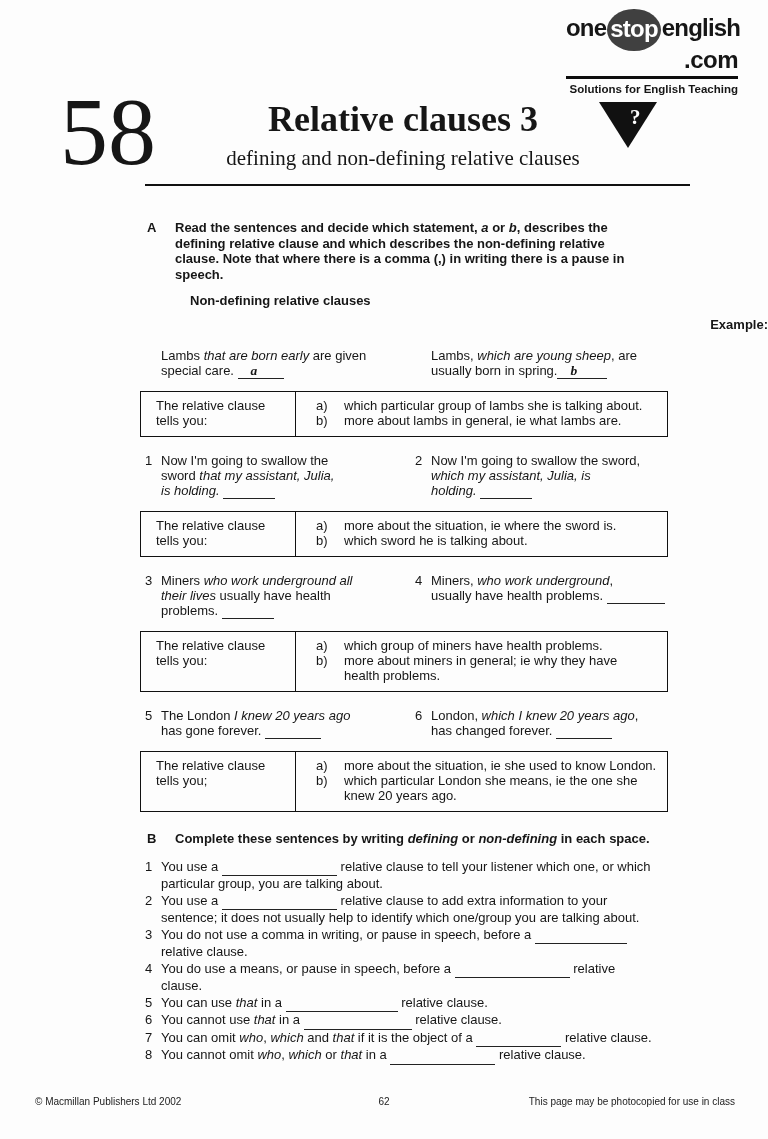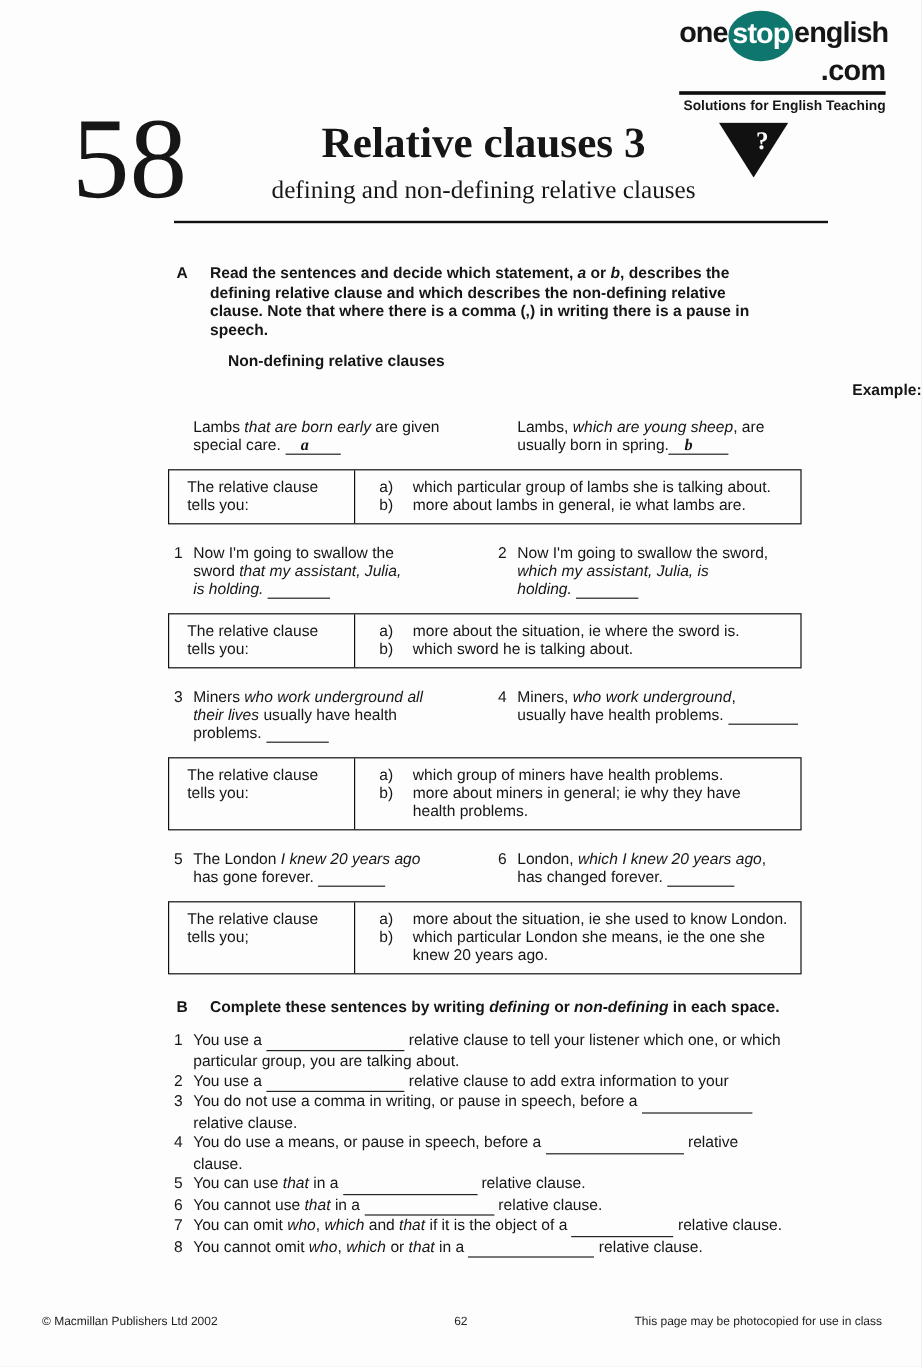--- a/index.html
+++ b/index.html
@@ -3,21 +3,21 @@
 <meta charset="utf-8">
 <style>
   * { margin:0; padding:0; box-sizing:border-box; }
   html,body { background:#e8e8e8; }
   body { font-family:"Liberation Sans", sans-serif; color:#161616; }
   .page { position:relative; width:768px; height:1139px; background:#fdfdfd; margin:0 auto; overflow:hidden; }
 
   
   .logo { position:absolute; top:8px; right:30px; width:172px; text-align:right; }
   .logo-line1 { font-weight:bold; font-size:24px; letter-spacing:-0.8px; white-space:nowrap; line-height:1.2; }
-  .logo-stop { display:inline-block; background:#0f766e; color:#fff; border-radius:50%; padding:8px 3px 10px 3px; line-height:1; position:relative; top:1px; margin:0 1px; }
+  .logo-stop { display:inline-block; background:#404040; color:#fff; border-radius:50%; padding:8px 3px 10px 3px; line-height:1; position:relative; top:1px; margin:0 1px; }
   .logo-com { font-weight:bold; font-size:24px; letter-spacing:-0.5px; line-height:1; margin-top:-2px; }
   .logo-rule { border-top:3px solid #0d0d0d; margin-top:4px; }
   .logo-tag { font-weight:bold; font-size:11.5px; margin-top:4px; white-space:nowrap; }
 
   
   .unit-num { position:absolute; left:60px; top:84px; font-family:"Liberation Serif", serif; font-size:96px; line-height:1; font-weight:normal; }
   .title-block { position:absolute; left:168px; top:100px; width:470px; text-align:center; }
   .title { font-family:"Liberation Serif", serif; font-weight:bold; font-size:36px; line-height:1.1; }
   .subtitle { font-family:"Liberation Serif", serif; font-size:21px; margin-top:6px; }
   .help-tri { position:absolute; left:599px; top:102px; width:58px; height:46px; background:#111; -webkit-clip-path:polygon(0 0,100% 0,50% 100%); clip-path:polygon(0 0,100% 0,50% 100%); }
@@ -207,21 +207,21 @@
       <span class="sec-text"><span>Complete these sentences by writing </span><span class="it">defining</span><span> or </span><span class="it">non-defining</span><span> in each space.</span></span>
     </div>
 
     <div class="b-items">
       <div class="bitem">
         <span class="num">1</span>
         <span class="sent"><span>You use a </span><span class="blank" style="min-width: 115px;">​</span><span> relative clause to tell your listener which one, or which</span><br><span>particular group, you are talking about.</span></span>
       </div>
       <div class="bitem">
         <span class="num">2</span>
-        <span class="sent"><span>You use a </span><span class="blank" style="min-width: 115px;">​</span><span> relative clause to add extra information to your</span><br></span>
+        <span class="sent"><span>You use a </span><span class="blank" style="min-width: 115px;">​</span><span> relative clause to add extra information to your</span><br><span>sentence; it does not usually help to identify which one/group you are talking about.</span></span>
       </div>
       <div class="bitem">
         <span class="num">3</span>
         <span class="sent"><span>You do not use a comma in writing, or pause in speech, before a </span><span class="blank" style="min-width: 92px;">​</span><br><span>relative clause.</span></span>
       </div>
       <div class="bitem">
         <span class="num">4</span>
         <span class="sent"><span>You do use a means, or pause in speech, before a </span><span class="blank" style="min-width: 115px;">​</span><span> relative</span><br><span>clause.</span></span>
       </div>
       <div class="bitem">

